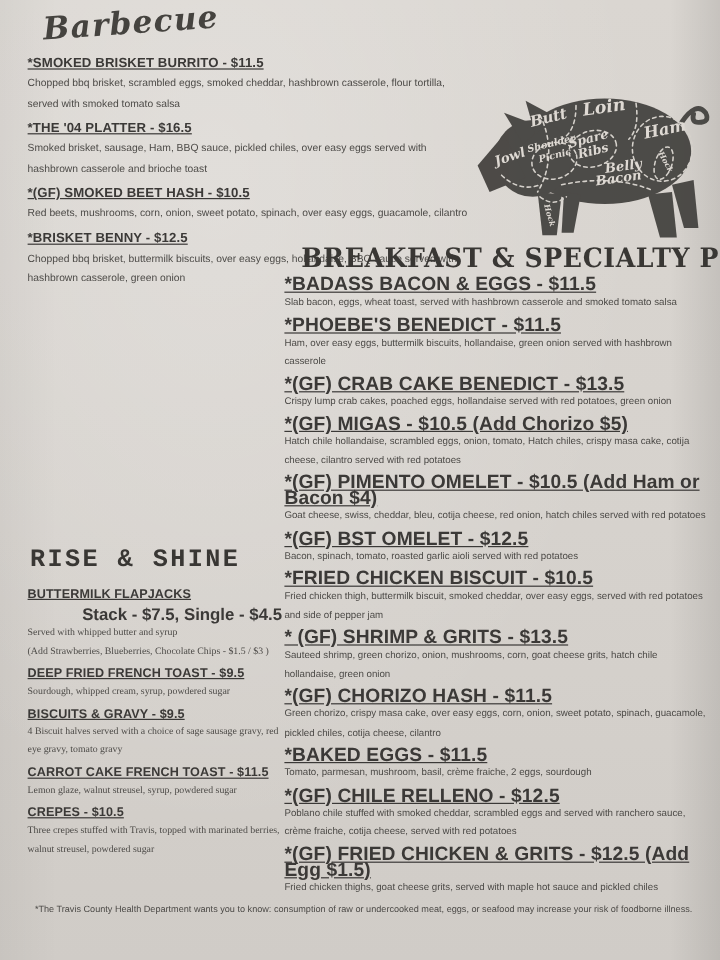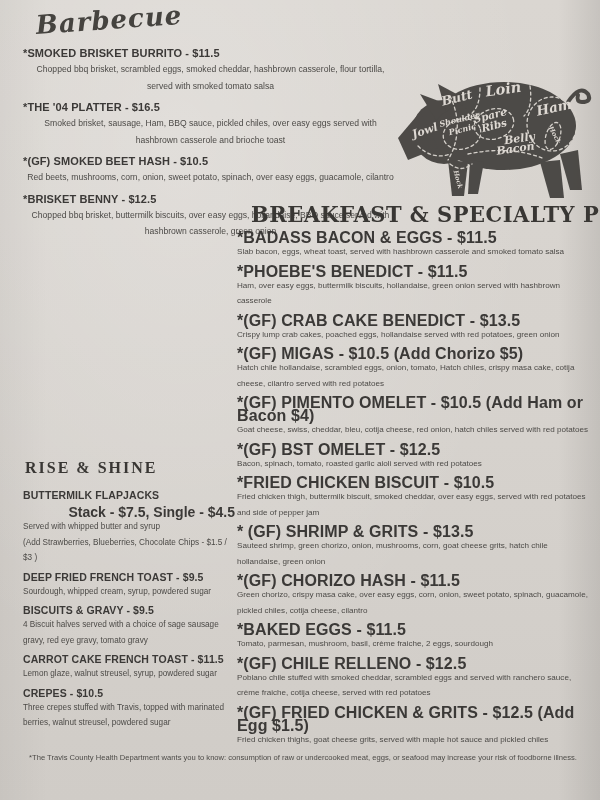--- a/index.html
+++ b/index.html
@@ -4,45 +4,45 @@
 <style>
   html,body{margin:0;padding:0;}
   .page{
     position:relative;width:600px;height:800px;overflow:hidden;
     background:
       radial-gradient(ellipse at 30% 18%, rgba(255,255,255,0.22), transparent 60%),
       linear-gradient(90deg, rgba(0,0,0,0.04) 0%, transparent 8%, transparent 93%, rgba(0,0,0,0.09) 100%),
       linear-gradient(180deg,#dad6d1 0%, #d6d2cd 55%, #d0ccc7 100%);
     font-family:"Liberation Sans", sans-serif;color:#44423f;
   }
-  .item-name{font-weight:700;font-size:10.5px;line-height:13px;margin-top:5px;letter-spacing:.1px;color:#3b3937;}
+  .item-name{font-weight:700;font-size:10.5px;line-height:13px;margin-top:5px;letter-spacing:.1px;color:#3b3937;text-decoration:underline;}
   .item-sub{font-weight:700;font-size:14px;line-height:14px;margin-top:3px;color:#3b3937;text-align:right;}
   .item-desc{font-size:8.3px;line-height:15.5px;color:#4c4a47;}
   .barbecue{position:absolute;left:23px;top:10px;width:375px;}
   .barbecue .item-name{font-size:11px;line-height:15px;margin-top:6px;}
-  .barbecue .item-desc{font-size:8.6px;line-height:16.5px;text-align:center;}
+  .barbecue .item-desc{font-size:8.6px;line-height:16.5px;}
   .script-title{
     font-family:"DejaVu Serif", serif;font-style:italic;font-weight:700;
     font-size:26px;margin:0 0 4px 14px;transform:rotate(-4deg);transform-origin:left bottom;
     color:#45433f;letter-spacing:1px;
   }
   .breakfast{position:absolute;left:237px;top:202px;width:353px;}
   .fancy-title{
     font-family:"DejaVu Serif", serif;font-weight:700;font-size:21px;line-height:24px;
     letter-spacing:.5px;margin:0 0 4px 14px;white-space:nowrap;color:#393734;
     transform:scaleY(1.06);transform-origin:left top;
   }
   .breakfast .item-name{font-size:16px;}
   .breakfast .item-desc{font-size:8.1px;line-height:15.5px;}
   .rise{position:absolute;left:23px;top:455px;width:212px;}
   .stencil-title{
-    font-family:Liberation Serif, serif;font-weight:700;font-size:16px;line-height:26px;
+    font-family:Liberation Mono, monospace;font-weight:700;font-size:21px;line-height:26px;
     letter-spacing:2px;margin:0 0 8px 2px;color:#393734;white-space:nowrap;
   }
-  .rise .item-desc{font-size:8.2px;line-height:15.5px;}
+  .rise .item-desc{font-size:8.2px;line-height:15.5px;font-family:Liberation Serif, serif;}
   .pig{position:absolute;left:392px;top:54px;width:204px;height:150px;}
   .footer-note{position:absolute;left:12px;top:753px;width:582px;font-size:7.6px;line-height:10px;color:#4c4a47;white-space:nowrap;text-align:center;}
   .pig-label{font-family:"DejaVu Serif", serif;font-style:italic;font-weight:700;fill:#ded9d3;}
   .cutline{fill:none;stroke:#d5d1cb;stroke-width:1.3;stroke-dasharray:3 3;stroke-linecap:round;}
 </style>
 </head>
 <body>
 
 <div class="page">
 

